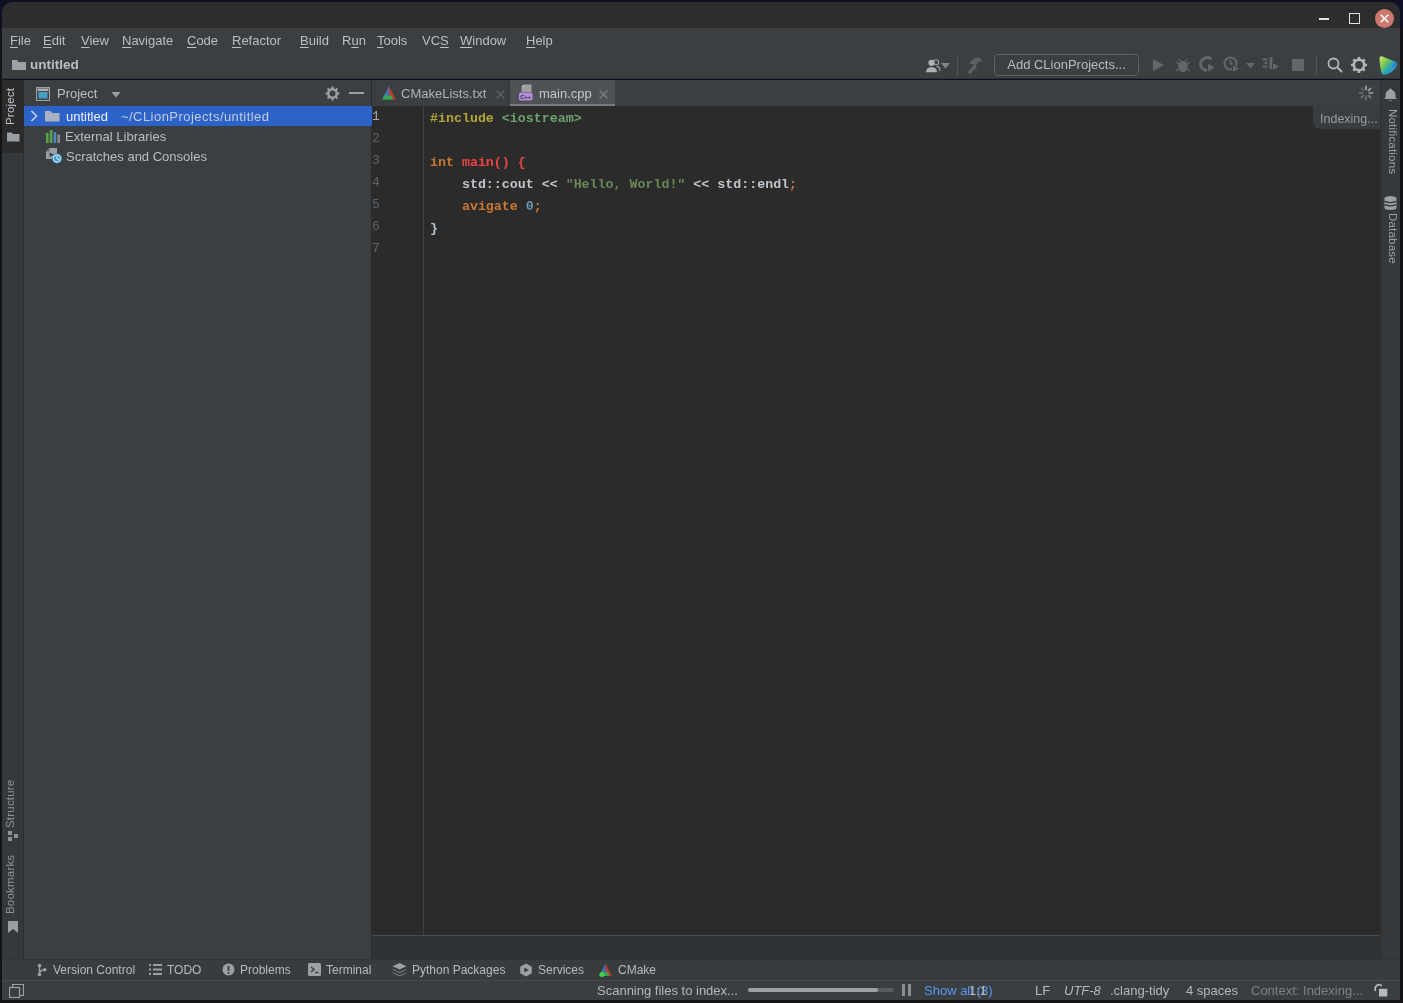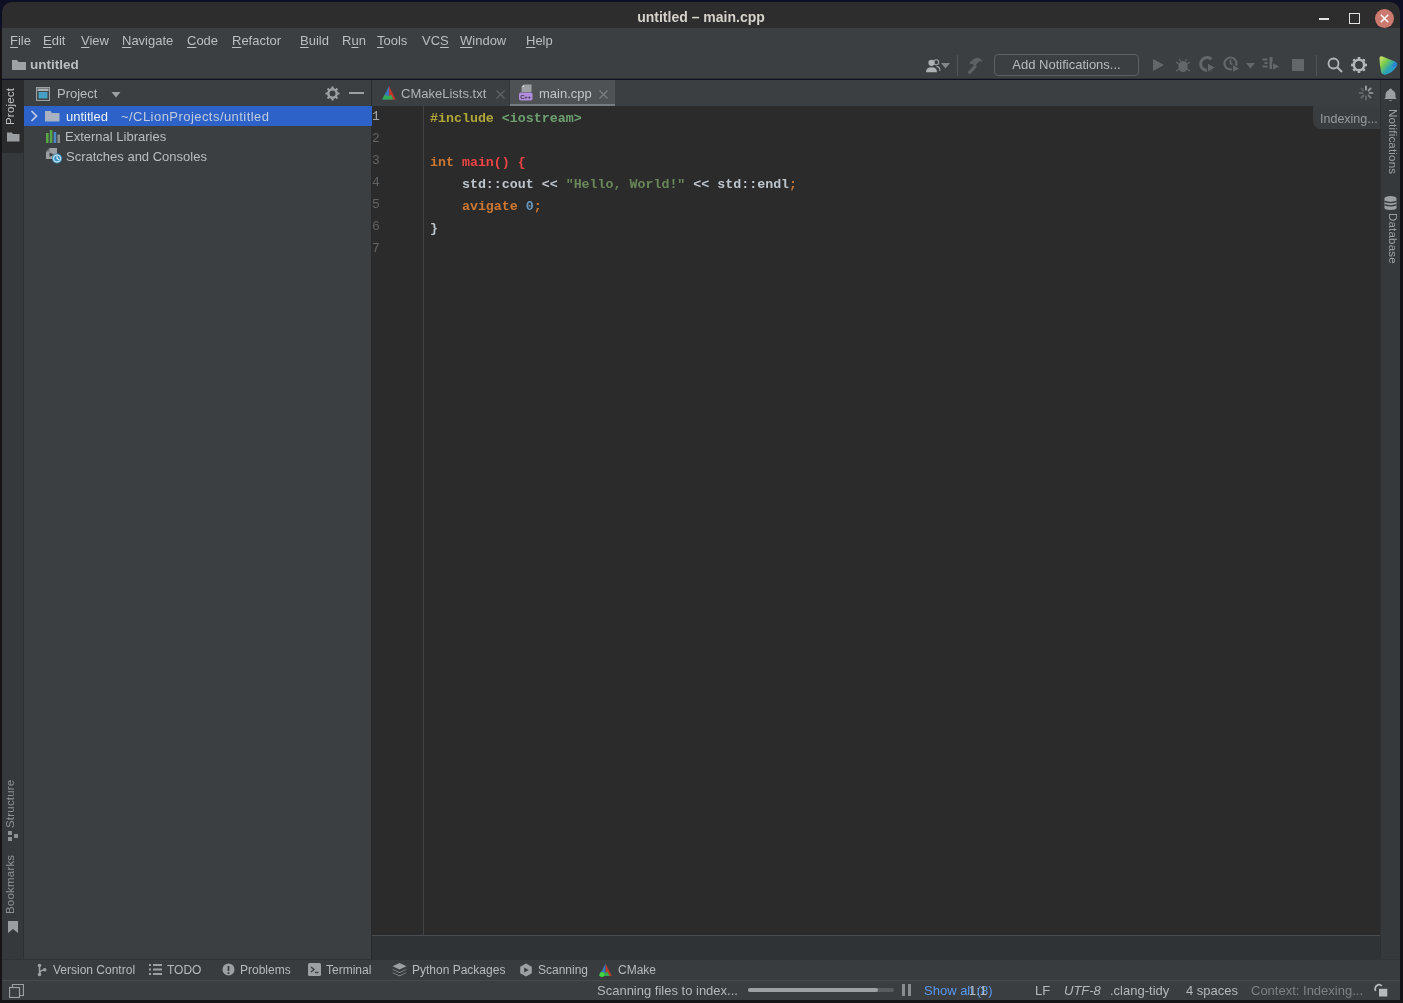--- a/index.html
+++ b/index.html
@@ -26,21 +26,20 @@
 .lnum{position:absolute;font-family:"Liberation Mono",monospace;font-size:13px;color:#606366;z-index:5;}
 .bi{position:absolute;top:0;height:21px;display:flex;align-items:center;gap:5px;color:#b7bbbd;font-size:12px;}
 .si{position:absolute;color:#b4b8ba;font-size:13px;}
 </style>
 </head>
 <body>
 <div class="abs" style="left:0;top:28px;width:2px;height:975px;background:#141416;"></div>
 <div class="abs" style="left:1400px;top:28px;width:3px;height:975px;background:#121217;"></div>
 <div class="abs" style="left:0;top:1000px;width:1403px;height:3px;background:#141416;"></div>
 <div id="titlebar">
-  <div id="title">untitled – main.cpp</div>
   <div class="abs" style="left:1317px;top:16px;width:10px;height:2px;background:#e2e2e2;"></div>
   <div class="abs" style="left:1347px;top:11px;width:11px;height:11px;border:1.5px solid #e2e2e2;"></div>
   <div class="abs" style="left:1373px;top:7px;width:19px;height:19px;border-radius:50%;background:#cc7a70;">
     <svg width="19" height="19">
         <path d="M5.8 5.8 L13.2 13.2 M13.2 5.8 L5.8 13.2" stroke="#fdfdfd" stroke-width="1.6"></path>
       </svg>
   </div>
 </div>
 <div id="menubar">
   <span class="mi" style="left:8px"><u>F</u>ile</span>
@@ -70,21 +69,21 @@
   <path d="M1 14.2 Q1 9.2 6.5 9.2 Q12 9.2 12 14.2 Z" fill="#aeb1b3"></path>
 </svg>
 <svg class="abs" style="left:941px;top:63px" width="10" height="6">
     <path d="M0 0 L9 0 L4.5 5.5 Z" fill="#84878a"></path>
   </svg>
 <div class="abs" style="left:957px;top:55px;width:1px;height:21px;background:#515456;"></div>
 <svg class="abs" style="left:966px;top:55px" width="18" height="19">
   <path d="M1.5 17.5 L8.5 9.5 L11 11.7 L4 19.5 Z" fill="#5e6163"></path>
   <path d="M6.2 5.2 Q8.5 2.2 12.2 2.8 Q15.5 3.5 16.5 6.8 Q14.8 5.8 13.2 6.3 L8.8 11.3 Q7.8 9.4 6.2 8.9 Q4.6 8.4 3.2 9.2 Q3.8 6.8 6.2 5.2 Z" fill="#5e6163"></path>
 </svg>
-<div class="abs" style="left:994px;top:54px;width:145px;height:22px;border:1px solid #5e6162;border-radius:4px;color:#b9bcbe;font-size:13px;text-align:center;line-height:20px;">Add Notifications...</div>
+<div class="abs" style="left:994px;top:54px;width:145px;height:22px;border:1px solid #5e6162;border-radius:4px;color:#b9bcbe;font-size:13px;text-align:center;line-height:20px;">Add CLionProjects...</div>
 <svg class="abs" style="left:1152px;top:58px" width="13" height="14">
     <path d="M1 1 L12 7 L1 13 Z" fill="#64676a"></path>
   </svg>
 <svg class="abs" style="left:1175px;top:57px" width="16" height="16">
   <ellipse cx="8" cy="9.5" rx="4.6" ry="5.5" fill="#64676a"></ellipse>
   <path d="M8 4 L8 15 M3.5 7.5 L12.5 7.5 M3.5 11.5 L12.5 11.5 M4 2 L6 4.5 M12 2 L10 4.5 M1 5 L4 7 M15 5 L12 7 M1 14 L4 12 M15 14 L12 12" stroke="#64676a" stroke-width="1.2" fill="none"></path>
 </svg>
 <svg class="abs" style="left:1198px;top:56px" width="19" height="17">
   <path d="M13.5 3.2 A6.5 6.5 0 1 0 13.5 12.8" fill="none" stroke="#64676a" stroke-width="3"></path>
   <path d="M9.5 7 L17.5 11.5 L9.5 16 Z" fill="#64676a" stroke="#3c3f41" stroke-width="1"></path>
@@ -310,21 +309,21 @@
         <path d="M1 9.4 L7.5 12.4 L14 9.4 L14.7 9.8 L7.5 13.2 L0.3 9.8 Z"></path>
       </g>
     </svg>
   <span>Python Packages</span>
 </div>
 <div class="bi" style="left:519px;top:959px;">
   <svg width="14" height="14">
       <path d="M7 0.5 L12.8 3.7 L12.8 10.3 L7 13.5 L1.2 10.3 L1.2 3.7 Z" fill="#9da0a3"></path>
       <path d="M5.2 4.5 L9.8 7 L5.2 9.5 Z" fill="#3b3e40"></path>
     </svg>
-  <span>Scanning</span>
+  <span>Services</span>
 </div>
 <div class="bi" style="left:598px;top:959px;">
   <svg width="15" height="14">
     <path d="M7.5 0.5 L13.8 13 L7.5 13 Z" fill="#c0392b"></path>
     <path d="M7.5 0.5 L1.2 13 L7.5 13 Z" fill="#3a76b8"></path>
     <path d="M3.5 8.6 L1.2 13 L11.5 13 L9.4 8.6 Q7.5 10.2 6.3 9.8 Q4.8 9.4 3.5 8.6 Z" fill="#34a853"></path>
     <circle cx="4" cy="11.5" r="2.5" fill="#43d443"></circle>
   </svg>
   <span>CMake</span>
 </div>

